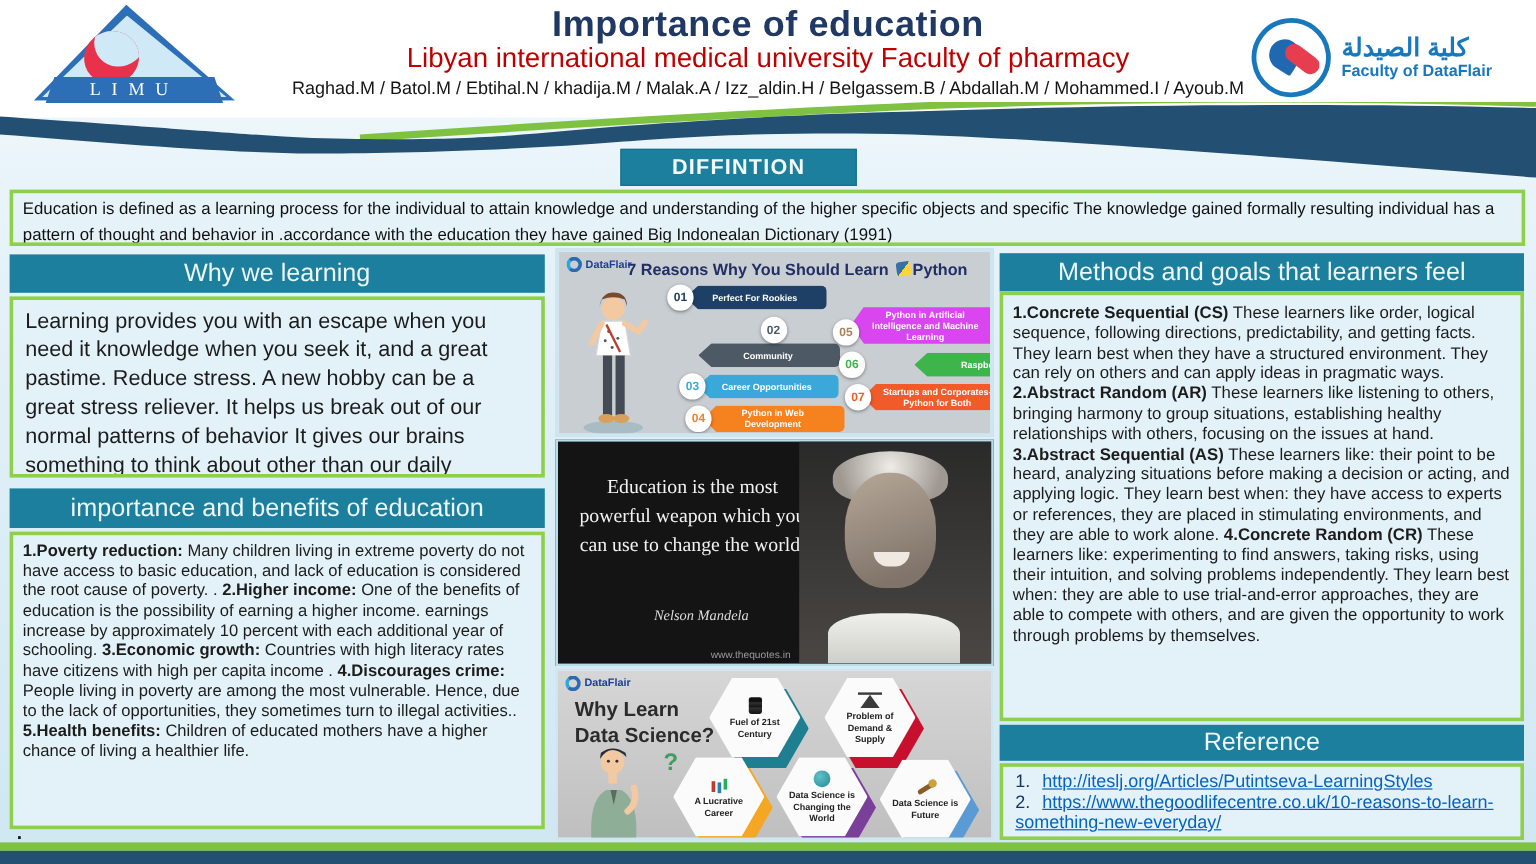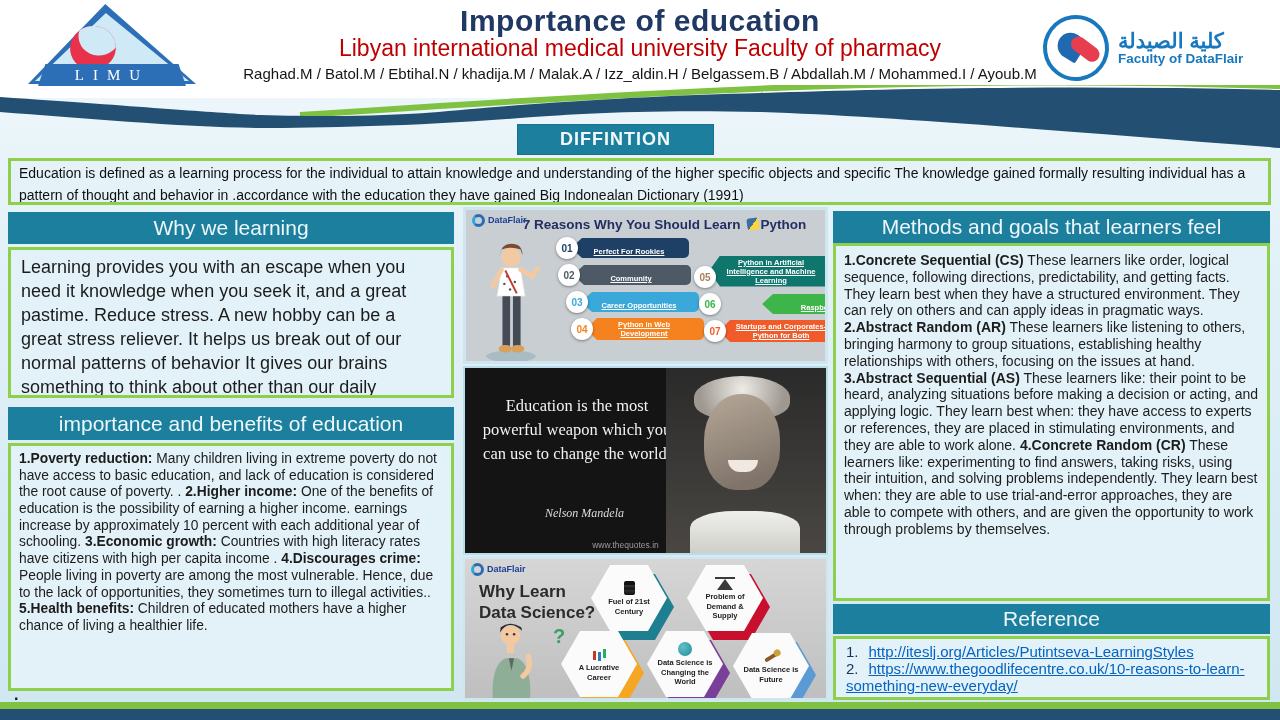--- a/index.html
+++ b/index.html
@@ -84,29 +84,29 @@
 
   .py-title { position:absolute; left:42px; right:4px; top:7px; text-align:center; font-size:13.5px;
               font-weight:bold; color:#222f63; }
   .py-logo { display:inline-block; width:12px; height:12px; border-radius:3px; margin:0 2px -1px 6px;
              background:linear-gradient(135deg,#3771a2 50%,#ffd43b 50%); transform:rotate(-8deg); }
   .py-girl { position:absolute; left:8px; top:30px; width:76px; height:124px; }
   .py-col { position:absolute; display:flex; flex-direction:column; }
   .py-col-l { left:90px; top:27px; }
   .py-col-r { left:228px; top:44px; }
   .py-item { display:flex; align-items:center; margin-bottom:5px; }
-  .py-col-l .py-item:nth-of-type(2){ margin-left:2px; } .py-col-l .py-item:nth-of-type(3){ margin-left:10px; }
+  .py-col-l .py-item:nth-of-type(2){ margin-left:22px;flex-direction:column; } .py-col-l .py-item:nth-of-type(3){ margin-left:10px; }
   .py-col-l .py-item:nth-of-type(4){ margin-left:15px; }
   .py-col-r .py-item:nth-of-type(2){ margin-left:5px;gap:48px; } .py-col-r .py-item:nth-of-type(3){ margin-left:10px; }
   .py-num { width:22px; height:22px; border-radius:50%; background:#fff; box-shadow:0 1px 3px rgba(0,0,0,.4);
             font-size:10px; font-weight:bold; display:flex; align-items:center; justify-content:center;
             z-index:2; margin-right:-7px; flex:0 0 auto; }
   .py-ribbon { min-height:20px; width:118px; border-radius:0 5px 5px 0; color:#fff; font-size:7.5px; font-weight:bold;
-               display:flex; align-items:flex-end; justify-content:center; text-align:center;
-               padding:2px 16px 2px 14px; clip-path:polygon(11px 0,100% 0,100% 100%,11px 100%,0 50%);text-decoration:underline; }
+               display:flex; align-items:center; justify-content:center; text-align:center;
+               padding:2px 16px 2px 14px; clip-path:polygon(11px 0,100% 0,100% 100%,11px 100%,0 50%); }
   .py-col-r .py-ribbon { width:126px; }
 
   .m-quote { position:absolute; left:12px; top:26px; width:200px; color:#f2f2f2; text-align:center;
              font-family:"Liberation Serif",serif; font-size:16.5px; line-height:1.45; }
   .m-author { position:absolute; left:80px; top:138px; color:#dcdcdc; font-family:"Liberation Serif",serif;
               font-style:italic; font-size:12px; }
   .m-portrait { position:absolute; right:0; top:0; width:160px; height:100%;
                 background:linear-gradient(180deg,#2a2a2a,#4a4743); }
   .m-hair { position:absolute; left:28px; top:8px; width:96px; height:44px; border-radius:50% 50% 40% 40%;
             background:radial-gradient(circle at 50% 30%,#efece7,#9e9891 75%); }
@@ -260,21 +260,21 @@
           <div class="py-num" style="color: rgb(245, 130, 31);">04</div>
           <div class="py-ribbon" style="background: rgb(245, 130, 31);">
             <span>Python in Web Development</span>
           </div>
         </div>
       </div>
     <div class="py-col py-col-r">
 
         <div class="py-item">
           <div class="py-num" style="color: rgb(168, 128, 90); margin-top: 12px;">05</div>
-          <div class="py-ribbon" style="background: #0f766e;">
+          <div class="py-ribbon" style="background: #d946ef;">
             <span>Python in Artificial Intelligence and Machine Learning</span>
           </div>
         </div>
 
         <div class="py-item">
           <div class="py-num" style="color: rgb(61, 181, 74);">06</div>
           <div class="py-ribbon" style="background: rgb(61, 181, 74);">
             <span>Raspberry Pi</span>
           </div>
         </div>

